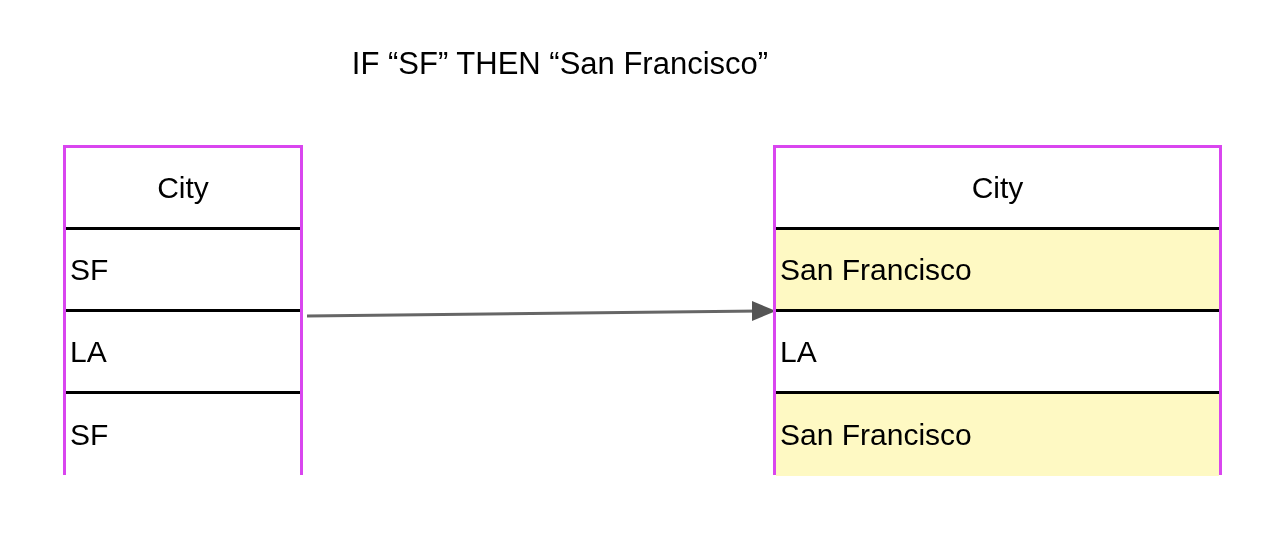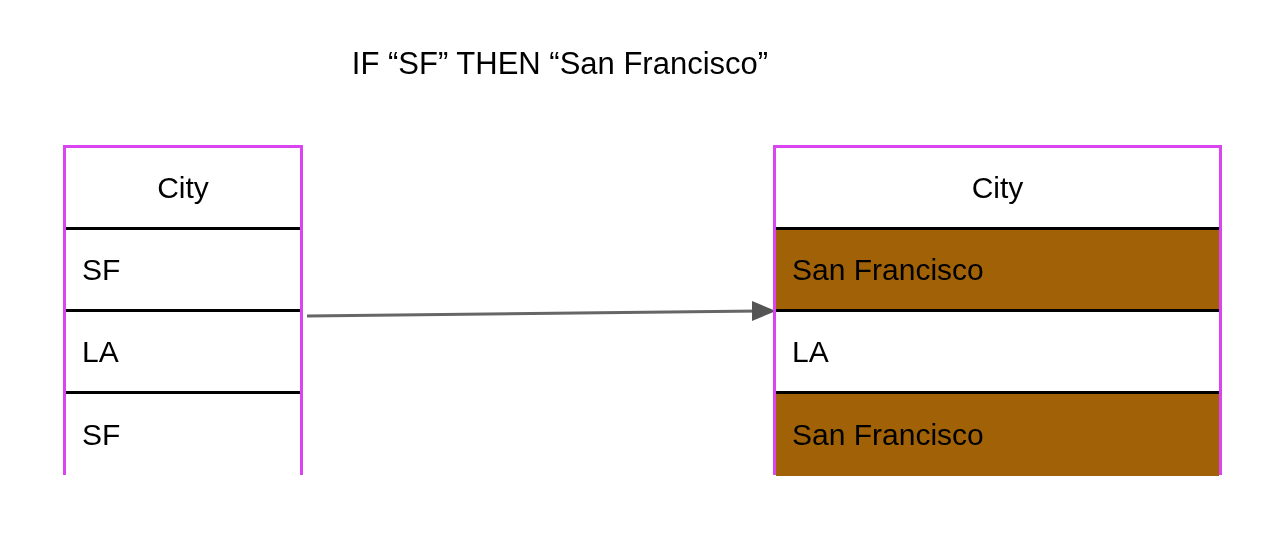--- a/index.html
+++ b/index.html
@@ -53,27 +53,27 @@
   }
   .table-row.header-row {
     justify-content: center;
   }
   .table-row.header-row .cell-text {
     text-align: center;
     width: 100%;
     padding: 0;
   }
   .table-row.highlight {
-    background: #a16207;
+    background: #fef9c3;
   }
   .cell-text {
     font-size: 30px;
     line-height: 34px;
     color: #000000;
-    padding-left: 16px;
+    padding-left: 4px;
     white-space: nowrap;
   }
 
   
   #source-table {
     left: 63px;
     top: 145px;
     width: 240px;
     height: 330px;
   }

